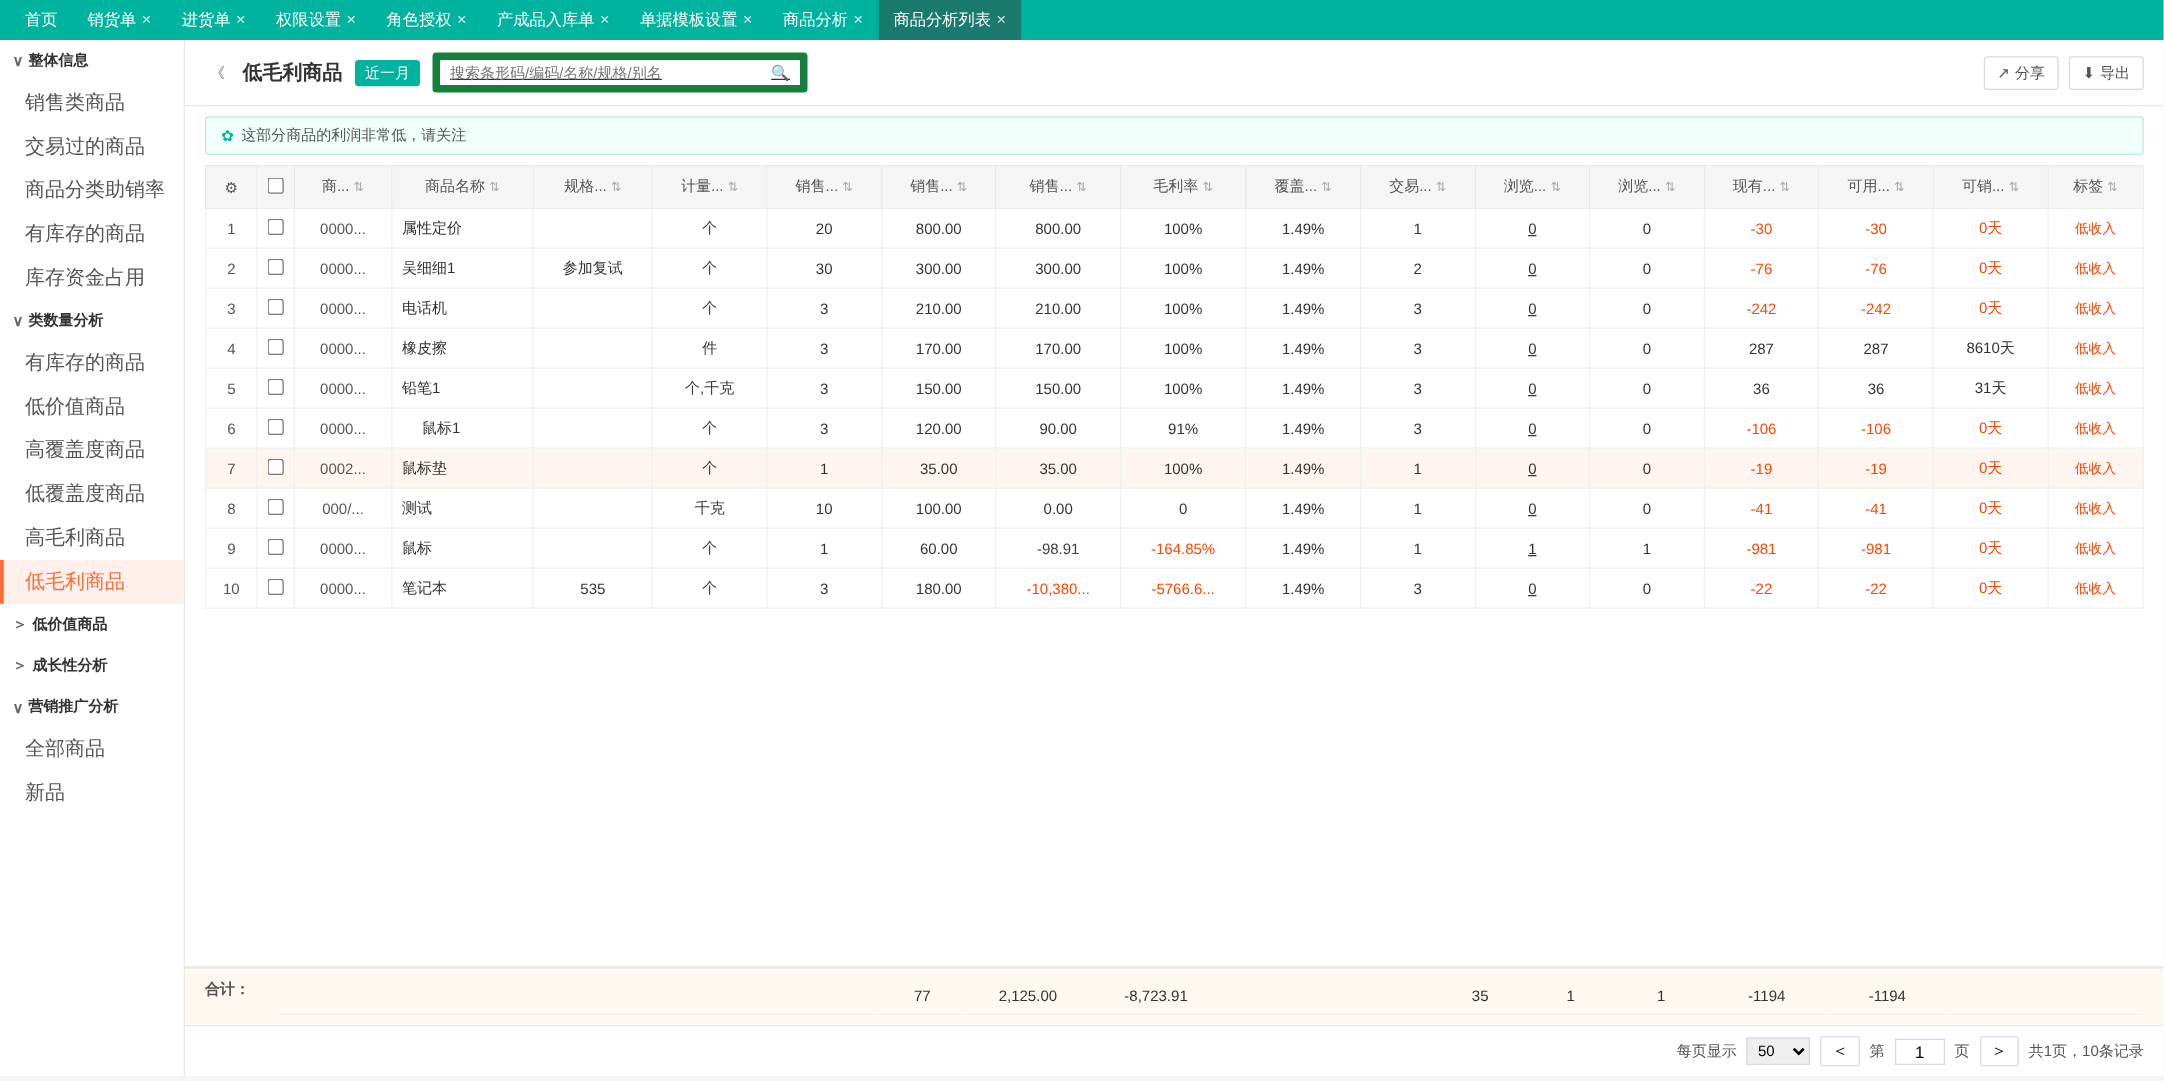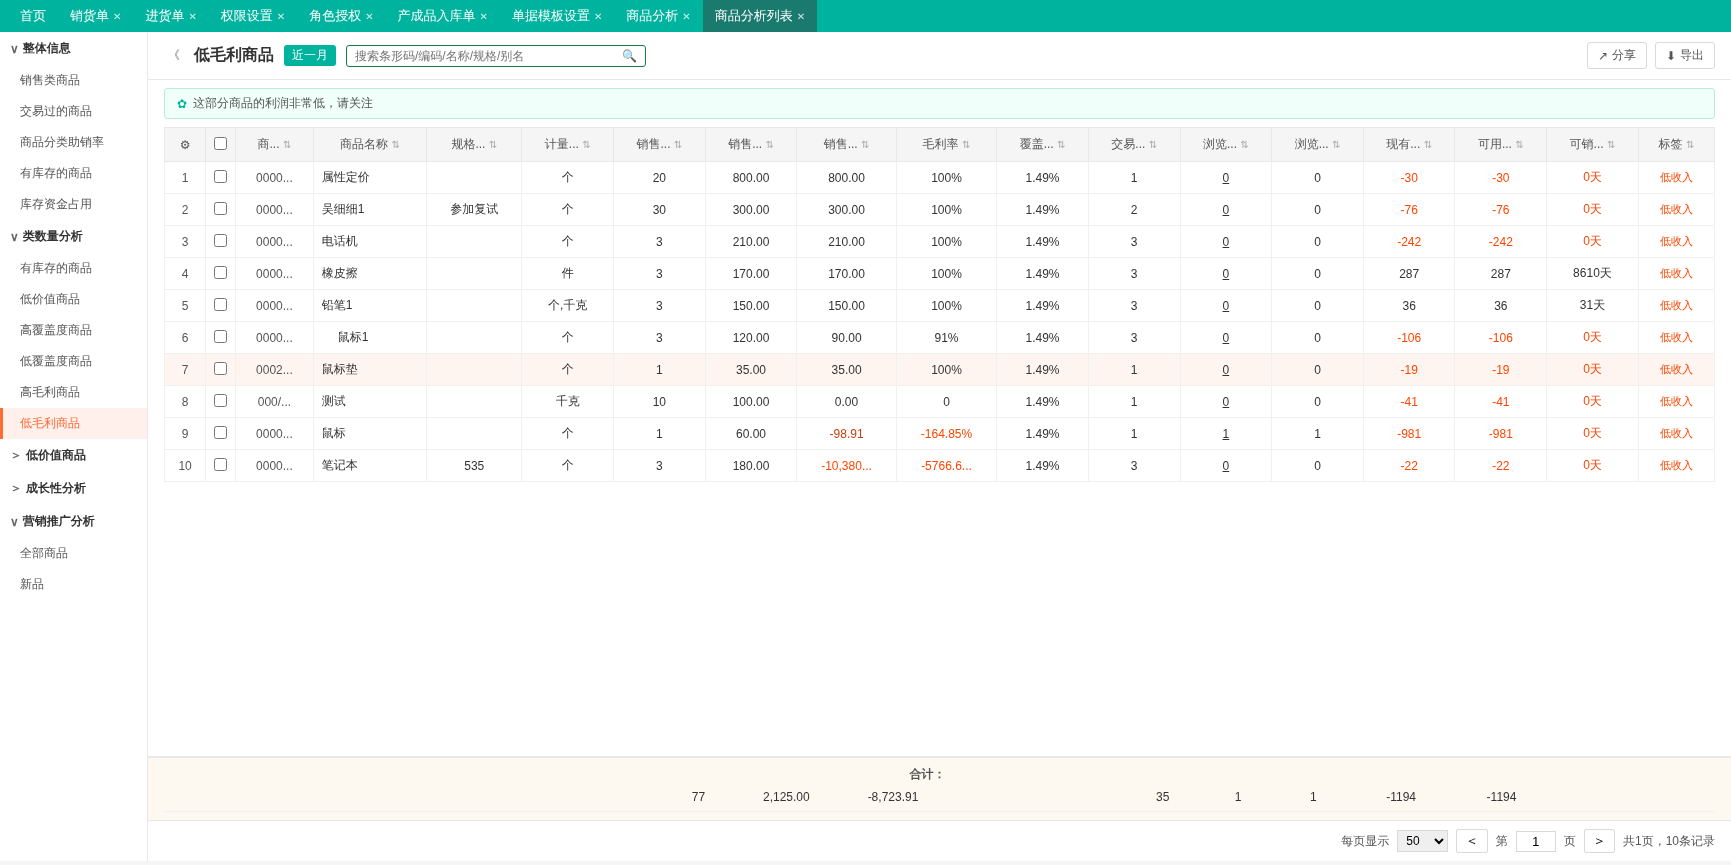--- a/index.html
+++ b/index.html
@@ -11,31 +11,31 @@
     .top-nav .nav-item.active { background: #1a7a6e; }
     .nav-item .close-x { margin-left: 4px; font-size: 10px; opacity: 0.8; }
 
     
     .main-layout { display: flex; height: calc(100vh - 36px); }
     
     
     .sidebar { width: 148px; background: #fff; border-right: 1px solid #e8e8e8; overflow-y: auto; flex-shrink: 0; }
     .sidebar-section-header { display: flex; align-items: center; padding: 8px 10px; color: #333; font-weight: bold; font-size: 12px; cursor: pointer; }
     .sidebar-section-header .arrow { margin-right: 4px; color: #666; }
-    .sidebar-item { padding: 7px 10px 7px 20px; color: #555; cursor: pointer; font-size: 12px; }
+    .sidebar-item { padding: 7px 10px 7px 20px; color: #555; cursor: pointer; font-size: 16px; }
     .sidebar-item.active { background: #fff0ec; color: #ff6b35; border-left: 3px solid #ff6b35; padding-left: 17px; }
 
     
     .content { flex: 1; overflow: hidden; display: flex; flex-direction: column; background: #fff; }
     
     
     .content-header { display: flex; align-items: center; padding: 10px 16px; border-bottom: 1px solid #e8e8e8; gap: 10px; flex-shrink: 0; }
     .page-title { font-size: 16px; font-weight: bold; color: #333; }
     .filter-tag { background: #00b39e; color: #fff; padding: 2px 8px; border-radius: 3px; font-size: 12px; cursor: pointer; }
-    .search-box { display: flex; align-items: center; border: 1px solid #15803d; border-radius: 3px; padding: 3px 8px; flex: 1; max-width: 300px; }
+    .search-box { display: flex; align-items: center; border: 6px solid #15803d; border-radius: 3px; padding: 3px 8px; flex: 1; max-width: 300px; text-decoration: underline; }
     .search-box input { border: none; outline: none; font-size: 12px; width: 100%; background: transparent; }
     .search-icon { color: #aaa; cursor: pointer; }
     .header-right { margin-left: auto; display: flex; gap: 8px; }
     .btn-share, .btn-export { display: flex; align-items: center; gap: 4px; border: 1px solid #d9d9d9; background: #fff; padding: 4px 10px; border-radius: 3px; cursor: pointer; font-size: 12px; color: #555; }
     
     
     .alert-bar { background: #f0fff9; border: 1px solid #b7ebe0; margin: 8px 16px; padding: 6px 12px; border-radius: 3px; color: #555; font-size: 12px; display: flex; align-items: center; gap: 6px; flex-shrink: 0; }
     .alert-icon { color: #00b39e; }
     
     
@@ -48,21 +48,21 @@
     
     tbody tr { border-bottom: 1px solid #f0f0f0; }
     tbody tr.highlighted { background: #fff5f0; }
     tbody td { padding: 7px 6px; text-align: center; border: 1px solid #f0f0f0; }
     tbody td.text-left { text-align: left; }
     
     .tag-low-income { color: #ff4500; font-size: 11px; }
     .underline { text-decoration: underline; color: #333; cursor: pointer; }
     
     
-    .table-footer { background: #fef9f0; border-top: 2px solid #e8e8e8; padding: 8px 16px; display: flex; align-items: center; flex-shrink: 0; flex-direction: column; }
+    .table-footer { background: #fef9f0; border-top: 2px solid #e8e8e8; padding: 8px 16px; display: flex; flex-shrink: 0; }
     .footer-label { font-weight: bold; color: #555; min-width: 60px; }
     
     
     .pagination-bar { display: flex; align-items: center; justify-content: flex-end; padding: 8px 16px; border-top: 1px solid #e8e8e8; gap: 8px; flex-shrink: 0; font-size: 12px; color: #555; }
     .pagination-bar select { border: 1px solid #d9d9d9; padding: 2px 4px; font-size: 12px; }
     .pagination-bar .page-btn { border: 1px solid #d9d9d9; background: #fff; padding: 2px 8px; cursor: pointer; border-radius: 2px; }
     .pagination-bar .page-input { border: 1px solid #d9d9d9; width: 40px; text-align: center; padding: 2px 4px; }
 
     .collapse-btn { cursor: pointer; color: #666; padding: 0 4px; }
 
@@ -363,21 +363,21 @@
     </tr>
             <tr>
       <td style="text-align:center;color:#555">9</td>
       <td class="checkbox-col" style="text-align:center"><input type="checkbox" style=""></td>
       <td style="color:#555;text-align:center">0000...</td>
       <td class="text-left" style="padding-left:8px">鼠标</td>
       <td></td>
       <td>个</td>
       <td>1</td>
       <td>60.00</td>
-      <td style="color:#c2410c">-98.91</td>
+      <td style="color:#404040">-98.91</td>
       <td style="color:#ff4500">-164.85%</td>
       <td>1.49%</td>
       <td>1</td>
       <td style="text-align:center"><span class="underline">1</span></td>
       <td>1</td>
       <td style="color:#ff4500">-981</td>
       <td style="color:#ff4500">-981</td>
       <td style="color:#ff4500">0天</td>
       <td class="tag-low-income">低收入</td>
     </tr>

